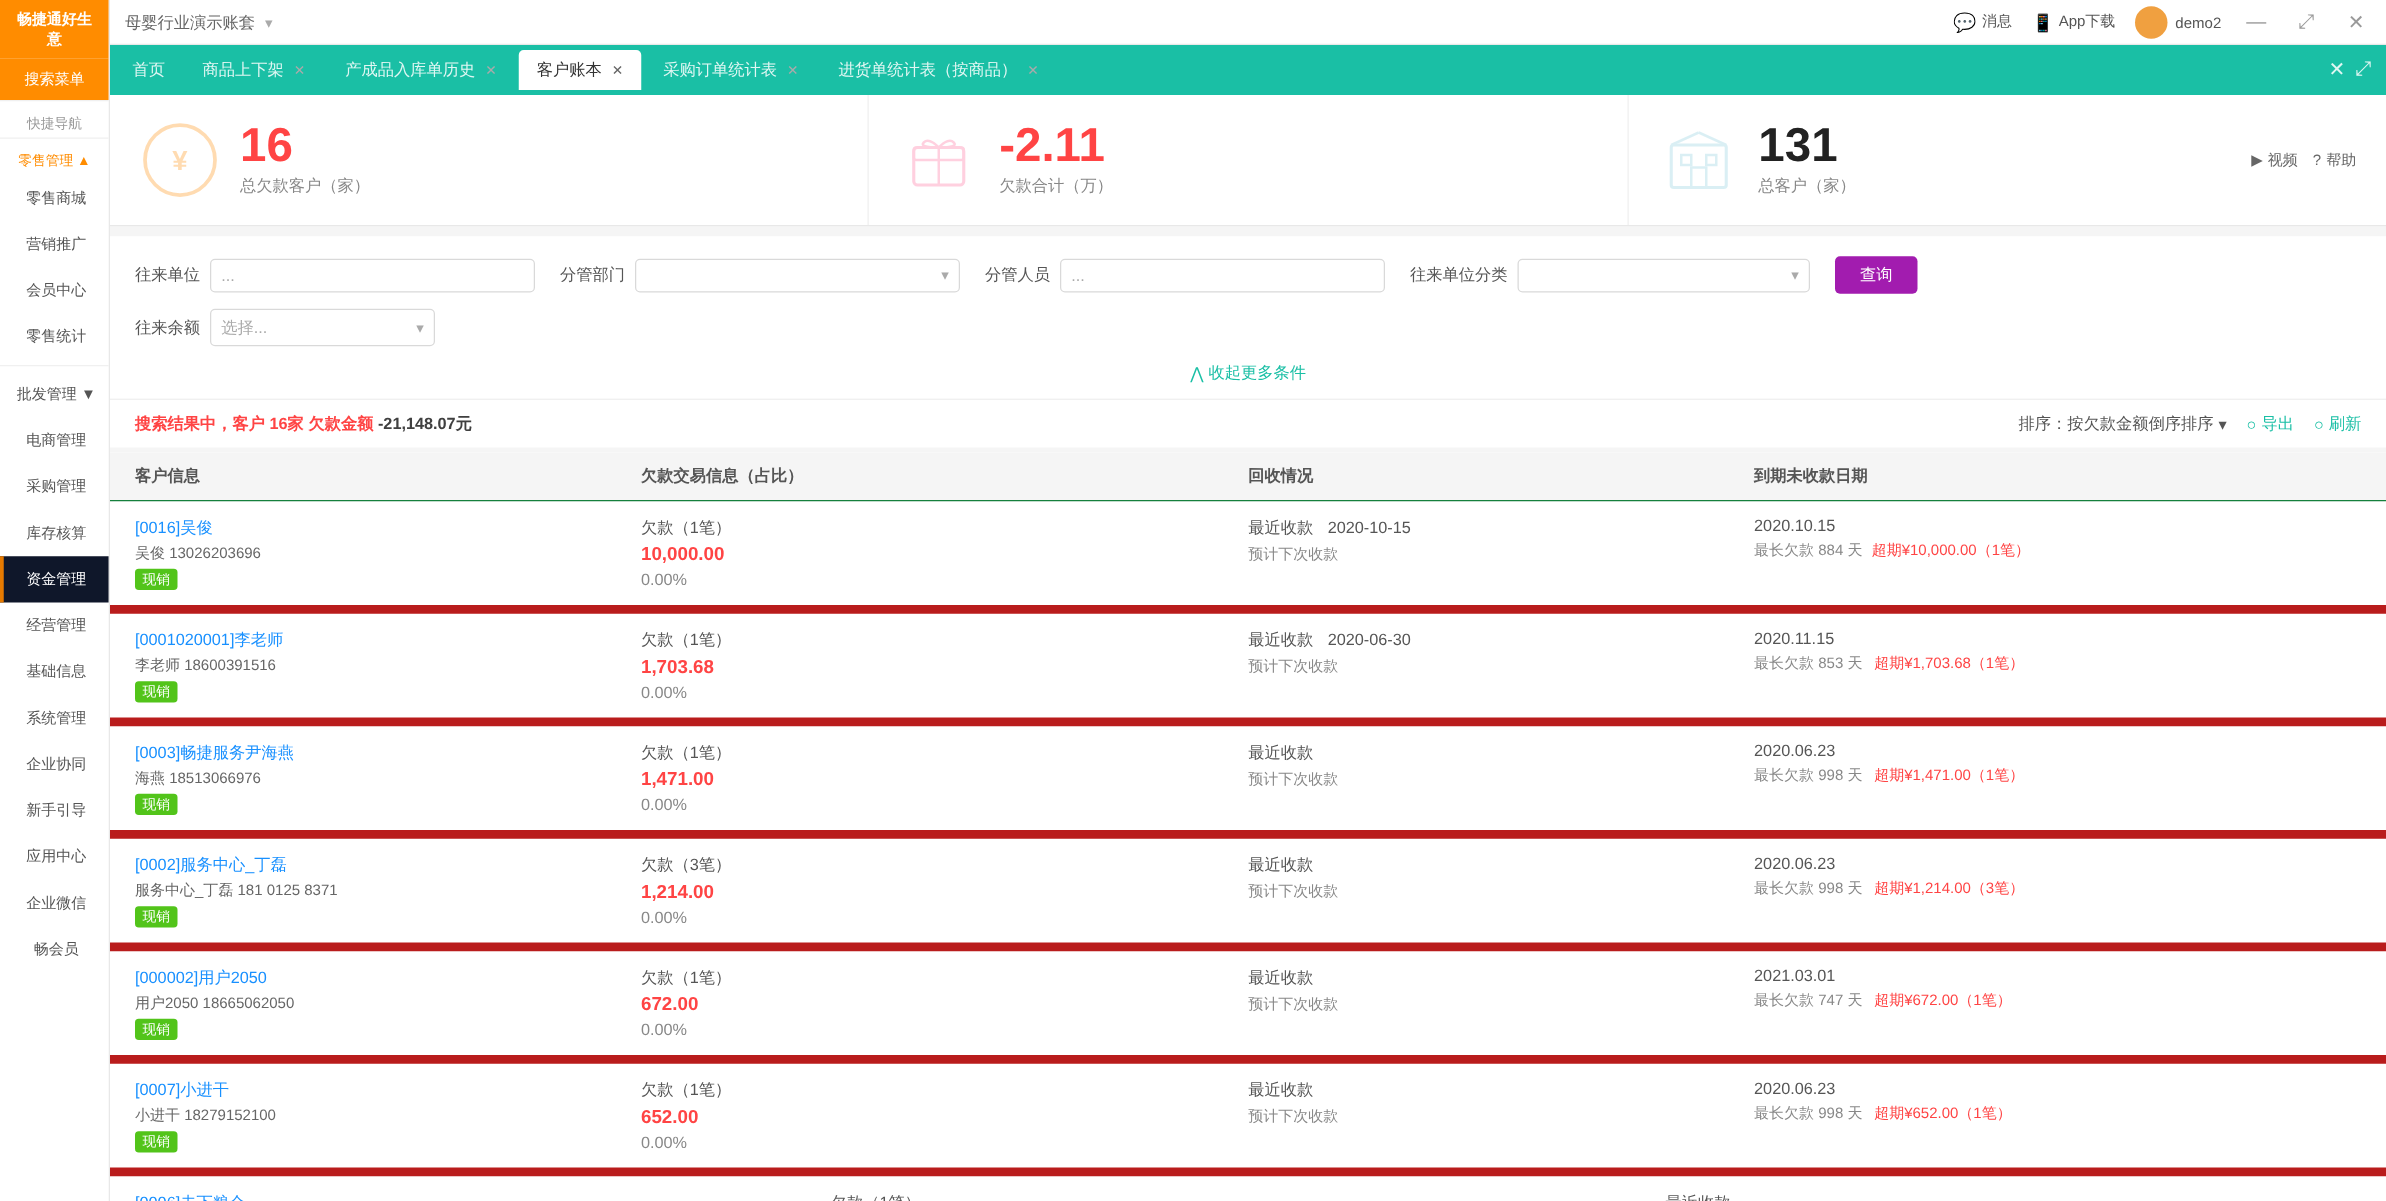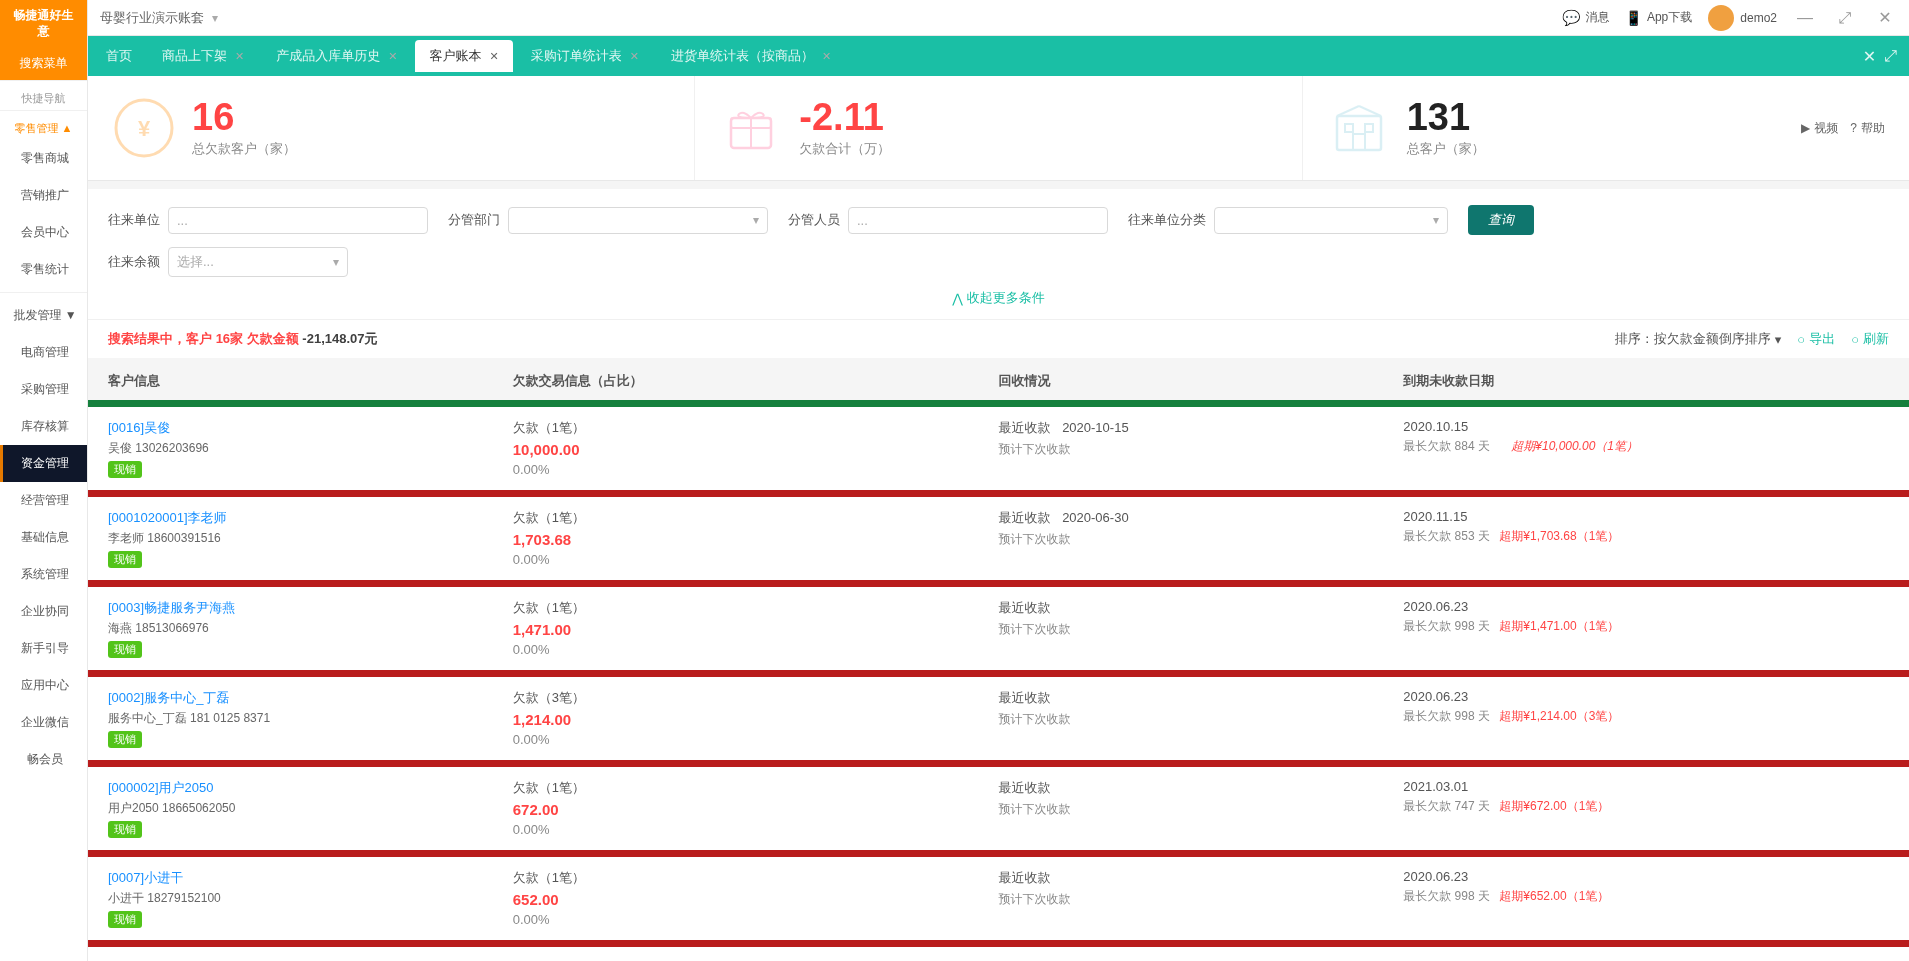--- a/index.html
+++ b/index.html
@@ -57,34 +57,34 @@
     .stat-action { display: flex; align-items: center; gap: 4px; cursor: pointer; }
 
     
     .filter-area { background: #fff; padding: 16px 20px 8px; margin-top: 8px; }
     .filter-row { display: flex; align-items: center; gap: 20px; margin-bottom: 12px; flex-wrap: wrap; }
     .filter-item { display: flex; align-items: center; gap: 8px; flex: 1; min-width: 200px; max-width: 320px; }
     .filter-label { font-size: 13px; color: #555; white-space: nowrap; }
     .filter-input { flex: 1; border: 1px solid #d9d9d9; border-radius: 4px; padding: 5px 8px; font-size: 13px; color: #333; outline: none; display: flex; align-items: center; justify-content: space-between; cursor: pointer; min-width: 180px; }
     .filter-select { flex: 1; border: 1px solid #d9d9d9; border-radius: 4px; padding: 5px 8px; font-size: 13px; color: #333; outline: none; display: flex; align-items: center; justify-content: space-between; cursor: pointer; min-width: 180px; }
     .chevron { color: #aaa; font-size: 12px; }
-    .search-btn { background: #0f766e; color: #fff; border: none; border-radius: 4px; padding: 6px 20px; font-size: 13px; cursor: pointer; white-space: nowrap; font-style: italic; }
+    .search-btn { background: #a21caf; color: #fff; border: none; border-radius: 4px; padding: 6px 20px; font-size: 13px; cursor: pointer; white-space: nowrap; }
     .collapse-btn { color: #1abfa5; font-size: 13px; cursor: pointer; display: flex; align-items: center; gap: 4px; margin: 4px auto; justify-content: center; }
 
     
     .results-bar { background: #fff; padding: 10px 20px; display: flex; align-items: center; justify-content: space-between; font-size: 13px; border-top: 1px solid #f0f0f0; }
     .results-info { color: #555; }
     .results-info span { color: #ff4444; font-weight: bold; }
     .results-actions { display: flex; align-items: center; gap: 16px; color: #555; }
     .sort-select { display: flex; align-items: center; gap: 4px; cursor: pointer; }
     .result-btn { display: flex; align-items: center; gap: 4px; cursor: pointer; color: #1abfa5; }
 
     
     .data-table { background: #fff; margin-top: 4px; }
-    .table-header { display: flex; padding: 10px 20px; background: #f5f5f5; border-bottom: 7px solid #15803d; font-size: 13px; font-weight: bold; color: #555; }
+    .table-header { display: flex; padding: 10px 20px; background: #f5f5f5; border-bottom: 1px solid #15803d; font-size: 13px; font-weight: bold; color: #555; }
     .col-client { flex: 2.5; }
     .col-debt { flex: 3; }
     .col-recovery { flex: 2.5; }
     .col-date { flex: 3; }
 
     .table-row { display: flex; padding: 12px 20px; border-bottom: 7px solid #b91c1c; align-items: flex-start; }
 
     .client-info { flex: 2.5; }
     .client-name { color: #1890ff; font-size: 13px; cursor: pointer; margin-bottom: 3px; }
     .client-phone { font-size: 12px; color: #666; margin-bottom: 4px; }
@@ -345,21 +345,21 @@
             <div class="recovery-date">
               <span>最近收款</span>
               <span style="margin-left:8px;">2020-10-15</span>
             </div>
             <div class="next-collection">预计下次收款</div>
           </div>
           <div class="date-info col-date">
             <div class="date-main">2020.10.15</div>
             <div class="date-detail">
               <span>最长欠款 884 天</span>
-              <span class="overdue-link" style="margin-left:18px;font-style:italic;">超期¥10,000.00（1笔）</span>
+              <span class="overdue-link" style="margin-left:4px;">超期¥10,000.00（1笔）</span>
             </div>
           </div>
         </div>
 
         <div class="table-row">
           <div class="client-info col-client">
             <div class="client-name">[0001020001]李老师</div>
             <div class="client-phone">李老师  18600391516</div>
             <span class="client-tag">现销</span>
           </div>

